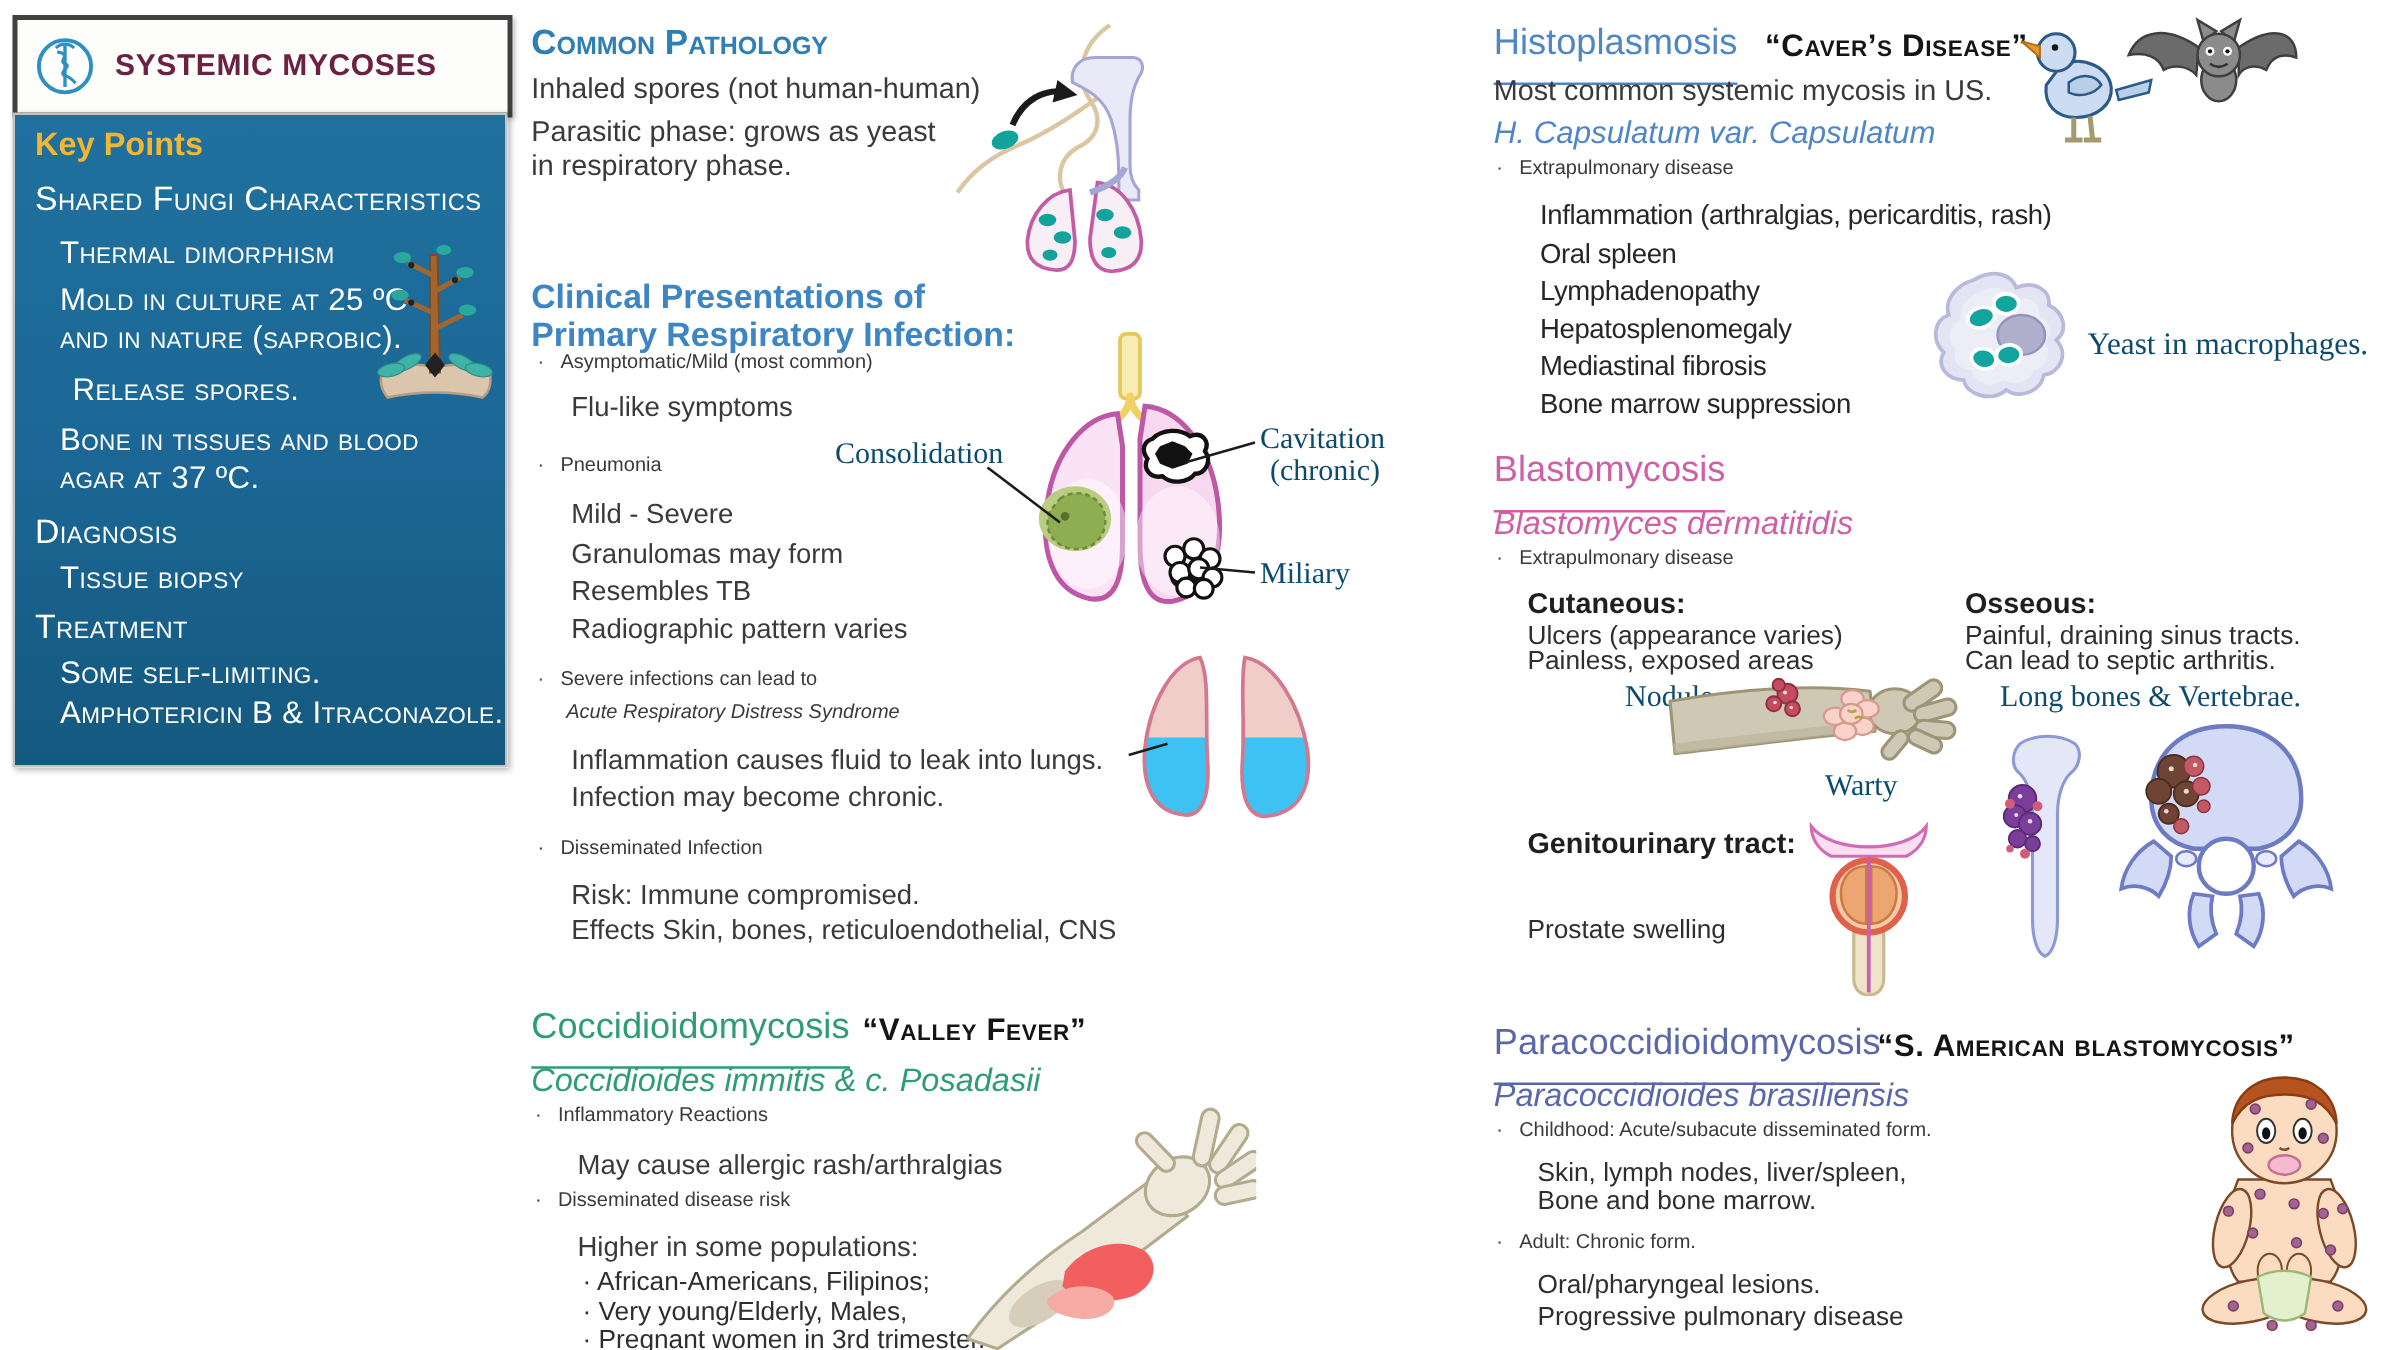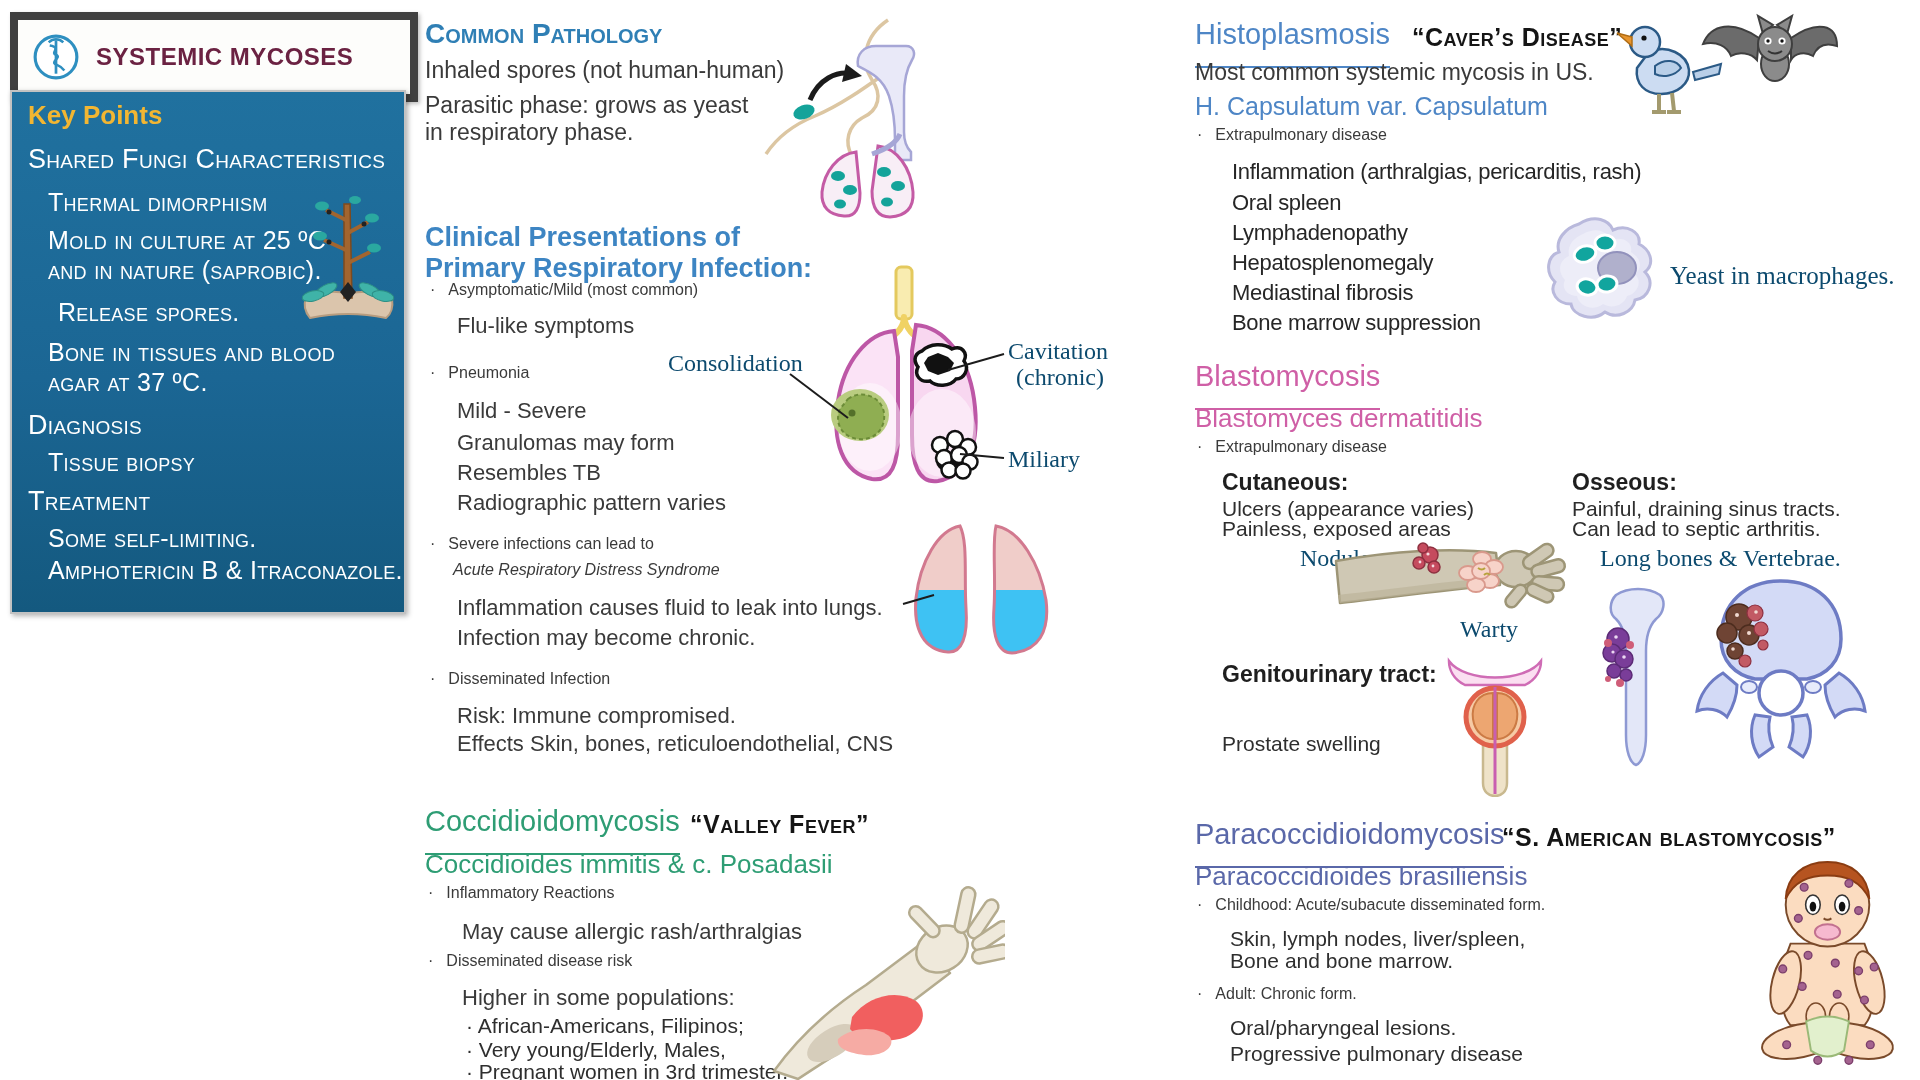--- a/index.html
+++ b/index.html
@@ -13,25 +13,25 @@
   .s22{font-size:22px;}
   .s21{font-size:21px;color:#2e2e2e;}
   .blt{margin-right:13px;}
   .sec-title{font-size:29px;padding-bottom:16px;border-bottom:2px solid currentColor;}
   .nick{font-variant:small-caps;font-weight:600;color:#151515;font-size:25px;letter-spacing:.5px;}
   .heading-blue{color:#2f7fb5;font-weight:600;}
   .hblue{color:#4e86c6;}
   .hgreen{color:#2e9d74;}
   .hpink{color:#cf5fa6;}
   .hslate{color:#5a68a9;}
-  .species{font-size:25px;}
+  .species{font-size:25px;font-style:italic;}
   .boldhead{font-weight:700;font-size:23px;color:#1f1f1f;}
   .rlist{font-size:22px;color:#262626;letter-spacing:-.3px;}
   .header-card{position:absolute;left:10px;top:12px;width:392px;height:74px;background:#fdfdfb;
-     border:8px solid #404040;box-shadow:2px 2px 4px rgba(0,0,0,.25);}
+     border:4px solid #404040;box-shadow:2px 2px 4px rgba(0,0,0,.25);}
   .sidebar{position:absolute;left:10px;top:90px;width:392px;height:520px;
      background:linear-gradient(180deg,#20719f 0%,#1b6694 55%,#14597f 100%);
      border:2px solid #c2c2c2;box-shadow:2px 2px 5px rgba(0,0,0,.3);}
   .sb{position:absolute;color:#ffffff;font-variant:small-caps;font-weight:500;letter-spacing:.3px;white-space:nowrap;}
   .sb0{font-size:27px;}
   .sb1{font-size:25px;}
   .kp{position:absolute;color:#f2b632;font-weight:700;font-size:26px;}
   .ttl{color:#6b2242;font-weight:700;font-size:24px;letter-spacing:.5px;}
   svg{display:block;}
   .abs{position:absolute;}

